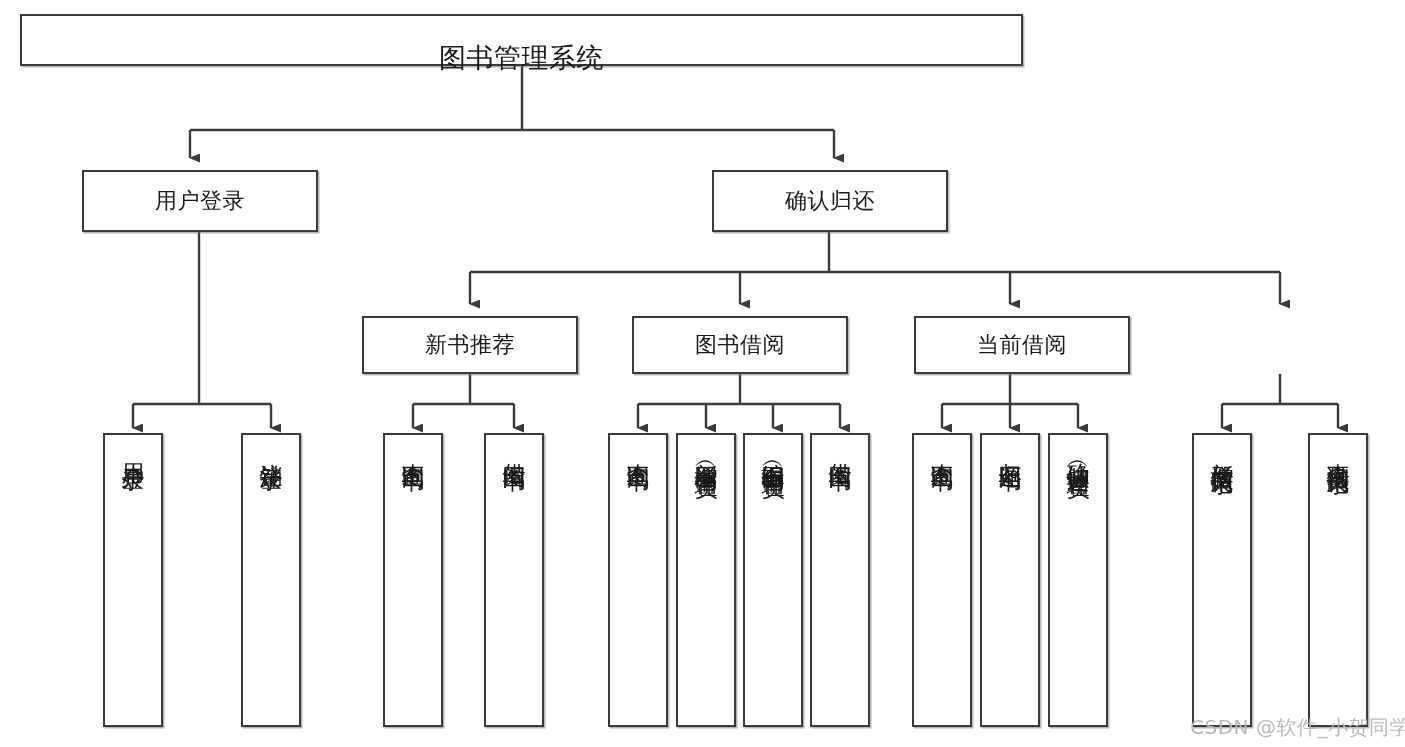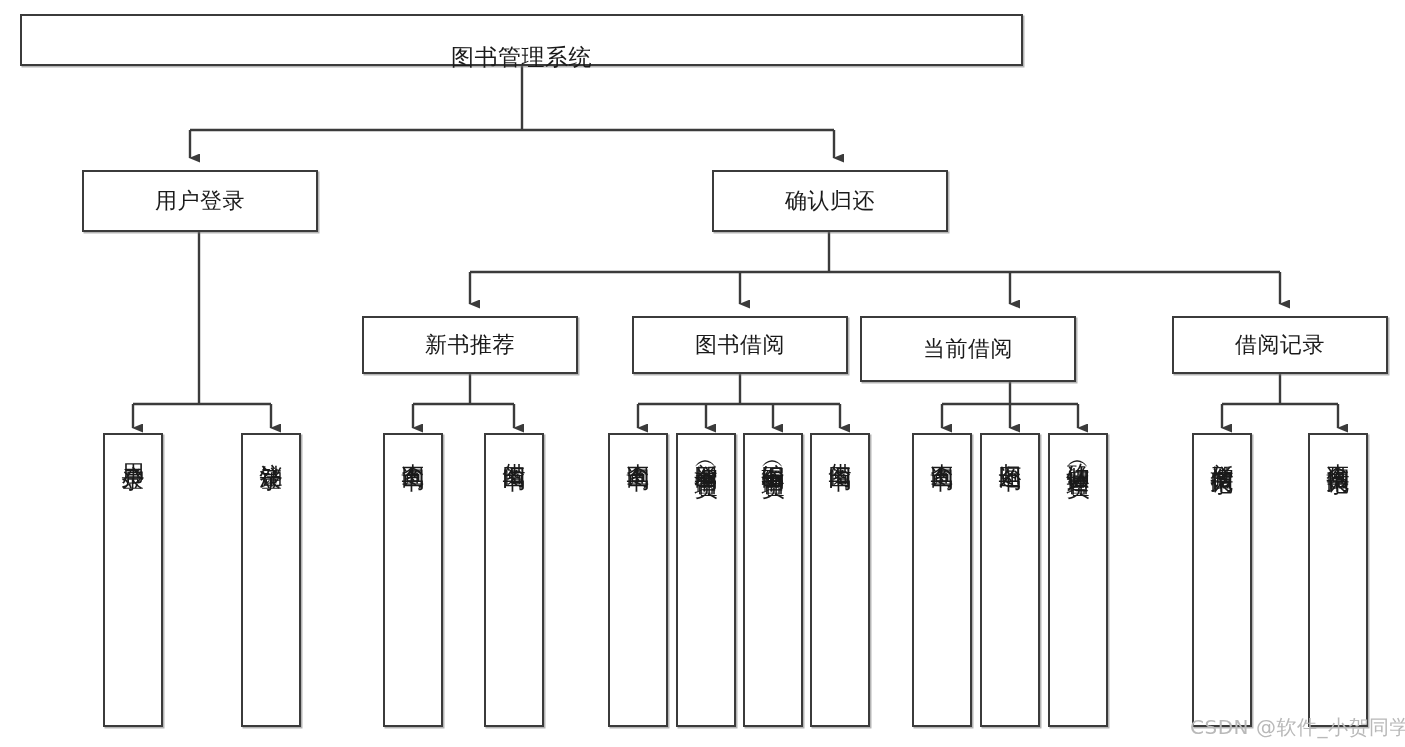--- a/index.html
+++ b/index.html
@@ -42,21 +42,21 @@
     text-align: center;
     letter-spacing: 0.5px;
     white-space: nowrap;
   }
   
   .node.horiz .node-label {
     font-size: 22px;
     line-height: 1.1;
   }
   .node.root .node-label {
-    font-size: 23px;
+    font-size: 27px;
     margin-top: 35px;
   }
   
   .node.leaf {
     align-items: flex-start;
     justify-content: center;
     padding-top: 10px;
   }
   .node.leaf .node-label {
     writing-mode: vertical-rl;
@@ -144,25 +144,22 @@
   <div class="node horiz" style="left:712px; top:170px; width:236px; height:62px;">
     <span class="node-label">确认归还</span>
   </div>
 
   <div class="node horiz" style="left:362px; top:316px; width:216px; height:58px;">
     <span class="node-label">新书推荐</span>
   </div>
   <div class="node horiz" style="left:632px; top:316px; width:216px; height:58px;">
     <span class="node-label">图书借阅</span>
   </div>
-  <div class="node horiz" style="left:860px; top:316px; width:216px; height:66px;">
+  <div class="node horiz" style="left:914px; top:316px; width:216px; height:58px;">
     <span class="node-label">当前借阅</span>
-  </div>
-  <div class="node horiz" style="left:1172px; top:316px; width:216px; height:58px;">
-    <span class="node-label">借阅记录</span>
   </div>
 
   <div class="node leaf" style="left:103px; top:433px; width:60px; height:294px;">
     <span class="node-label">用户登录</span>
   </div>
   <div class="node leaf" style="left:241px; top:433px; width:60px; height:294px;">
     <span class="node-label">注销登录</span>
   </div>
 
   <div class="node leaf" style="left:383px; top:433px; width:60px; height:294px;">

